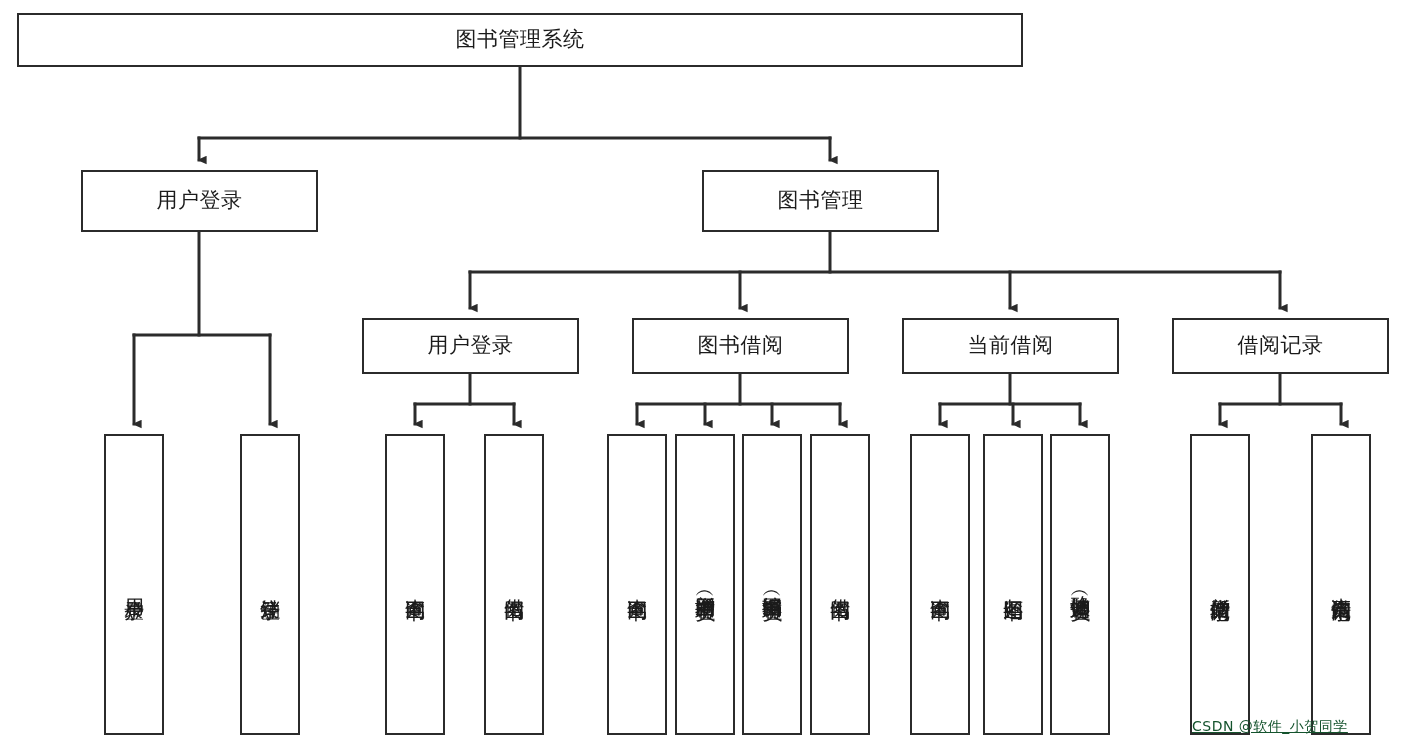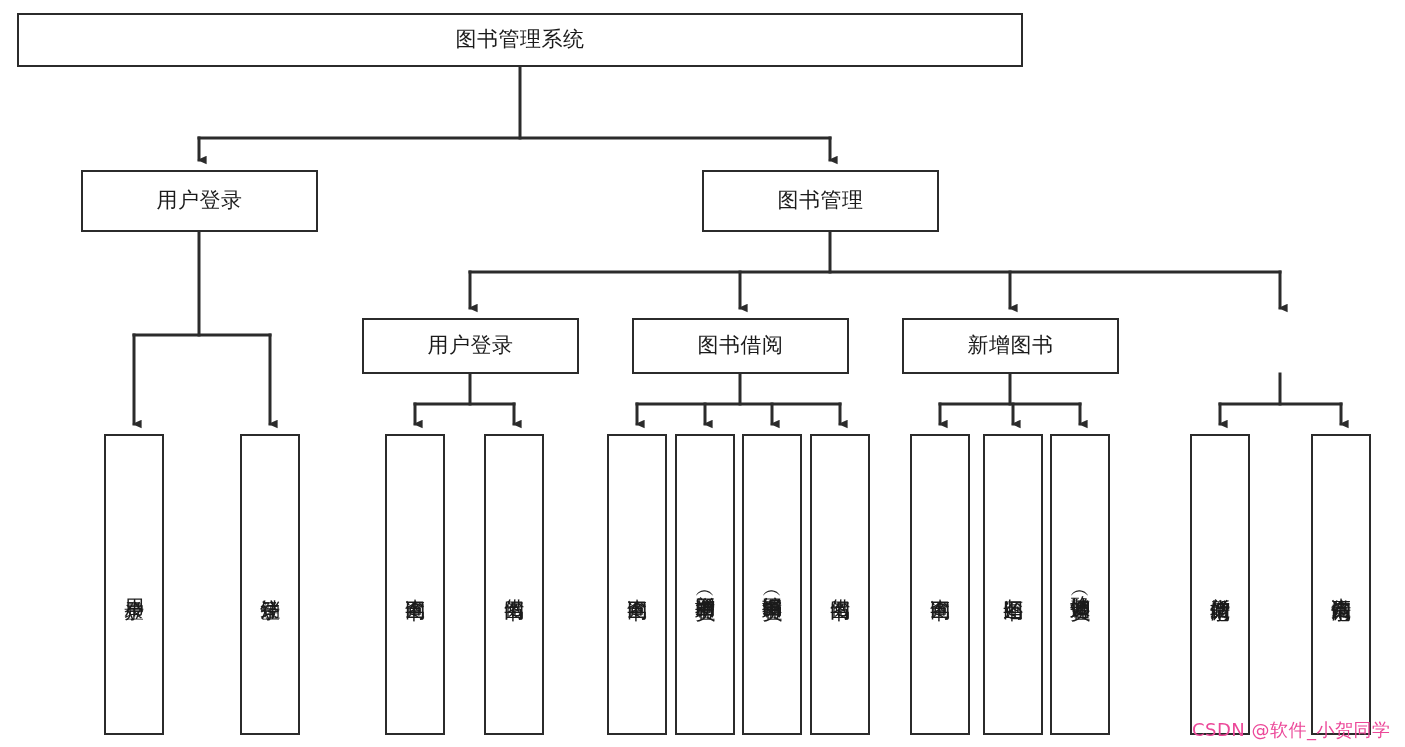--- a/index.html
+++ b/index.html
@@ -46,25 +46,26 @@
     color: #1b1b1b;
     line-height: 1.28;
     writing-mode: vertical-rl;
     text-orientation: upright;
     letter-spacing: 1px;
     white-space: nowrap;
     max-height: 100%;
   }
   .watermark {
     position: absolute;
-    font-size: 18px;
-    color: #ec4899;
+    font-size: 14px;
+    color: #14532d;
     white-space: nowrap;
     letter-spacing: 0.5px;
     pointer-events: none;
+    text-decoration: underline;
   }
 </style>
 </head>
 <body>
 
 <div id="diagram-root">
 
   <svg id="diagram-svg" viewBox="0 0 1405 747" xmlns="http://www.w3.org/2000/svg">
     <defs>
       <marker id="arrowhead" markerWidth="10" markerHeight="10" refX="4.2" refY="7.6" orient="auto" markerUnits="userSpaceOnUse">
@@ -126,21 +127,24 @@
     <span class="node-label-h">图书管理</span>
   </div>
 
   <div class="node-box" style="left:362px; top:318px; width:217px; height:56px;">
     <span class="node-label-h">用户登录</span>
   </div>
   <div class="node-box" style="left:632px; top:318px; width:217px; height:56px;text-align:center;">
     <span class="node-label-h">图书借阅</span>
   </div>
   <div class="node-box" style="left:902px; top:318px; width:217px; height:56px;">
-    <span class="node-label-h">新增图书</span>
+    <span class="node-label-h">当前借阅</span>
+  </div>
+  <div class="node-box" style="left:1172px; top:318px; width:217px; height:56px;">
+    <span class="node-label-h">借阅记录</span>
   </div>
 
   <div class="node-box" style="left:104px; top:434px; width:60px; height:301px;">
     <span class="node-label-v">用户登录</span>
   </div>
   <div class="node-box" style="left:240px; top:434px; width:60px; height:301px;">
     <span class="node-label-v">注销登录</span>
   </div>
 
   <div class="node-box" style="left:385px; top:434px; width:60px; height:301px;">

